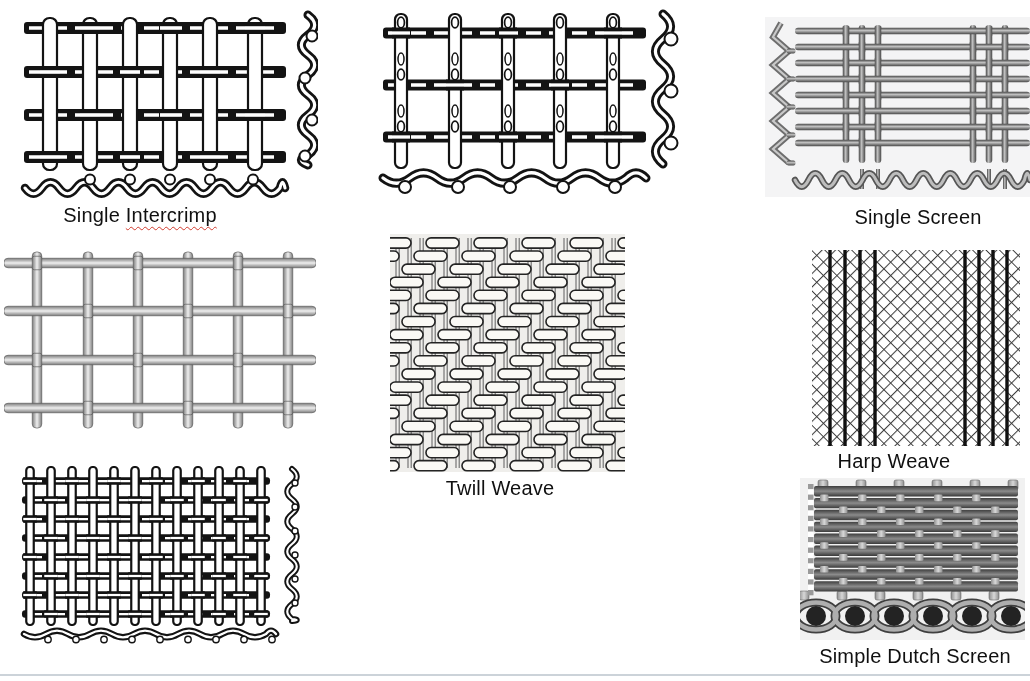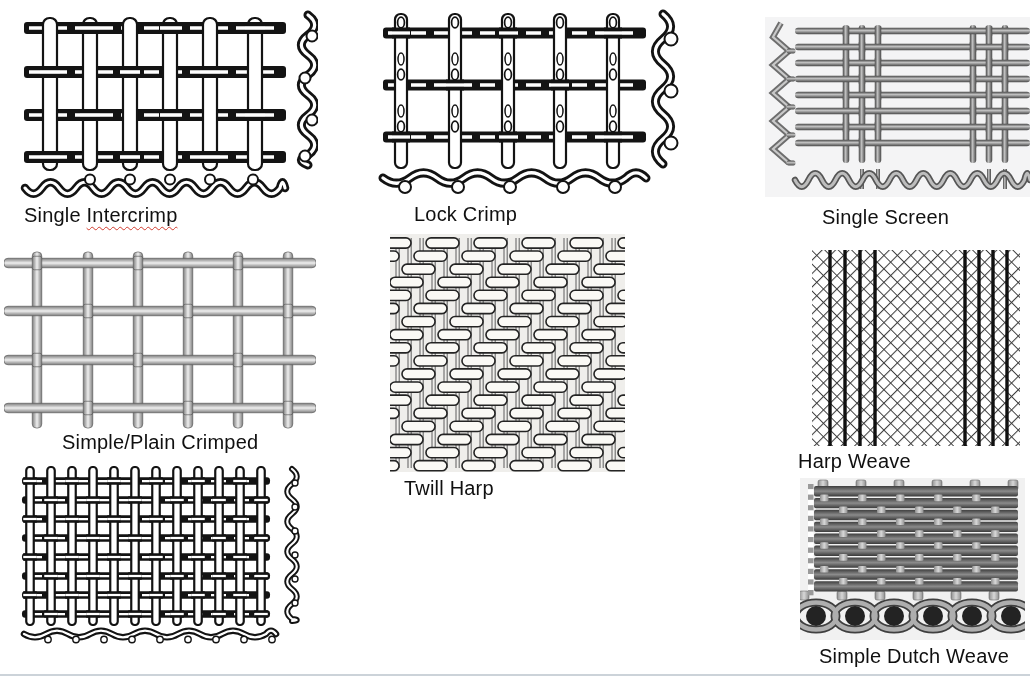--- a/index.html
+++ b/index.html
@@ -1,21 +1,21 @@
 <!DOCTYPE html>
 <html><head>
 <meta charset="utf-8">
 <style>
   html,body{margin:0;padding:0;background:#ffffff;}
   .stage{position:relative;width:1030px;height:681px;background:#ffffff;overflow:hidden;
          font-family:"Liberation Sans",sans-serif;}
   .fig{position:absolute;}
   .fig svg{display:block;}
-  .cap{position:absolute;font-size:20px;line-height:1.15;color:#101010;
-       letter-spacing:.2px;white-space:nowrap;padding-left:24px;}
+  .cap{position:absolute;text-align:center;font-size:20px;line-height:1.15;color:#101010;
+       letter-spacing:.2px;white-space:nowrap;}
   .sp{text-decoration-line:underline;text-decoration-style:wavy;
       text-decoration-color:#d23b2e;text-decoration-thickness:1px;text-underline-offset:4px;}
   .divider{position:absolute;left:0;right:0;top:674px;height:2px;background:#ccd3d9;}
 </style>
 </head>
 <body>
 
 <div class="stage">
 
   <div class="fig" style="left:18px;top:6px">
@@ -137,23 +137,20 @@
         <circle cx="313" cy="85" r="6.5" fill="#ffffff" stroke="#131313" stroke-width="2"></circle>
         <circle cx="313" cy="137" r="6.5" fill="#ffffff" stroke="#131313" stroke-width="2"></circle>
         <path d="M25 172 Q38.5 182.45 52 172 Q65.5 161.55 79 172 Q92.5 182.45 106 172 Q119.5 161.55 133 172 Q146.5 182.45 160 172 Q173.5 161.55 187 172 Q200.5 182.45 214 172 Q227.5 161.55 241 172 Q254.5 182.45 268 172 Q278 161.55 288 172" fill="none" stroke="#131313" stroke-width="9" stroke-linecap="round"></path>
         <path d="M25 172 Q38.5 182.45 52 172 Q65.5 161.55 79 172 Q92.5 182.45 106 172 Q119.5 161.55 133 172 Q146.5 182.45 160 172 Q173.5 161.55 187 172 Q200.5 182.45 214 172 Q227.5 161.55 241 172 Q254.5 182.45 268 172 Q278 161.55 288 172" fill="none" stroke="#ffffff" stroke-width="3.2399999999999998" stroke-linecap="round"></path>
         <circle cx="47" cy="181" r="6" fill="#ffffff" stroke="#131313" stroke-width="2"></circle>
         <circle cx="100" cy="181" r="6" fill="#ffffff" stroke="#131313" stroke-width="2"></circle>
         <circle cx="152" cy="181" r="6" fill="#ffffff" stroke="#131313" stroke-width="2"></circle>
         <circle cx="205" cy="181" r="6" fill="#ffffff" stroke="#131313" stroke-width="2"></circle>
         <circle cx="257" cy="181" r="6" fill="#ffffff" stroke="#131313" stroke-width="2"></circle>
       </svg>
-  </div>
-  <div class="cap" style="left:390px;top:203px;width:240px">
-    <span>Lock Crimp</span>
   </div>
 
   <div class="fig" style="left:765px;top:17px">
     <svg id="s3" width="265" height="180" viewBox="0 0 265 180">
         <defs>
           <linearGradient id="g3h" x1="0" y1="0" x2="0" y2="1">
             <stop offset="0" stop-color="#474747"></stop>
             <stop offset="0.45" stop-color="#c6c6c6"></stop>
             <stop offset="0.6" stop-color="#9a9a9a"></stop>
             <stop offset="1" stop-color="#474747"></stop>
@@ -253,23 +250,20 @@
         <rect x="79.25" y="151.25" width="9.5" height="13.5" fill="url(#g4v)" stroke="#5e5e5e" stroke-width="0.7" rx="2"></rect>
         <rect x="129.25" y="6.25" width="9.5" height="13.5" fill="url(#g4v)" stroke="#5e5e5e" stroke-width="0.7" rx="2"></rect>
         <rect x="129.25" y="103.25" width="9.5" height="13.5" fill="url(#g4v)" stroke="#5e5e5e" stroke-width="0.7" rx="2"></rect>
         <rect x="179.25" y="54.25" width="9.5" height="13.5" fill="url(#g4v)" stroke="#5e5e5e" stroke-width="0.7" rx="2"></rect>
         <rect x="179.25" y="151.25" width="9.5" height="13.5" fill="url(#g4v)" stroke="#5e5e5e" stroke-width="0.7" rx="2"></rect>
         <rect x="229.25" y="6.25" width="9.5" height="13.5" fill="url(#g4v)" stroke="#5e5e5e" stroke-width="0.7" rx="2"></rect>
         <rect x="229.25" y="103.25" width="9.5" height="13.5" fill="url(#g4v)" stroke="#5e5e5e" stroke-width="0.7" rx="2"></rect>
         <rect x="279.25" y="54.25" width="9.5" height="13.5" fill="url(#g4v)" stroke="#5e5e5e" stroke-width="0.7" rx="2"></rect>
         <rect x="279.25" y="151.25" width="9.5" height="13.5" fill="url(#g4v)" stroke="#5e5e5e" stroke-width="0.7" rx="2"></rect>
       </svg>
-  </div>
-  <div class="cap" style="left:38px;top:431px;width:240px">
-    <span>Simple/Plain Crimped</span>
   </div>
 
   <div class="fig" style="left:390px;top:234px">
     <svg id="s5" width="235" height="238" viewBox="0 0 235 238">
         <rect x="0" y="0" width="235" height="238" fill="#efeeeb"></rect>
         <line x1="6" y1="4" x2="6" y2="234" stroke="#6a6a6a" stroke-width="1.1"></line>
         <line x1="9.2" y1="4" x2="9.2" y2="234" stroke="#6a6a6a" stroke-width="1.1"></line>
         <line x1="18" y1="4" x2="18" y2="234" stroke="#6a6a6a" stroke-width="1.1"></line>
         <line x1="21.2" y1="4" x2="21.2" y2="234" stroke="#6a6a6a" stroke-width="1.1"></line>
         <line x1="30" y1="4" x2="30" y2="234" stroke="#6a6a6a" stroke-width="1.1"></line>
@@ -410,21 +404,21 @@
         <rect x="228" y="213.49999999999994" width="33" height="10.2" rx="5" fill="#faf9f5" stroke="#242424" stroke-width="1.6"></rect>
         <rect x="-24" y="226.59999999999994" width="33" height="10.2" rx="5" fill="#faf9f5" stroke="#242424" stroke-width="1.6"></rect>
         <rect x="24" y="226.59999999999994" width="33" height="10.2" rx="5" fill="#faf9f5" stroke="#242424" stroke-width="1.6"></rect>
         <rect x="72" y="226.59999999999994" width="33" height="10.2" rx="5" fill="#faf9f5" stroke="#242424" stroke-width="1.6"></rect>
         <rect x="120" y="226.59999999999994" width="33" height="10.2" rx="5" fill="#faf9f5" stroke="#242424" stroke-width="1.6"></rect>
         <rect x="168" y="226.59999999999994" width="33" height="10.2" rx="5" fill="#faf9f5" stroke="#242424" stroke-width="1.6"></rect>
         <rect x="216" y="226.59999999999994" width="33" height="10.2" rx="5" fill="#faf9f5" stroke="#242424" stroke-width="1.6"></rect>
       </svg>
   </div>
   <div class="cap" style="left:380px;top:477px;width:240px">
-    <span>Twill Harp</span>
+    <span>Twill Weave</span>
   </div>
 
   <div class="fig" style="left:810px;top:248px">
     <svg id="s6" width="212" height="202" viewBox="0 0 212 202">
         <defs>
           <pattern id="hwp" width="9.5" height="9.5" patternUnits="userSpaceOnUse" patternTransform="rotate(45)">
             <path d="M0 0H9.5M0 0V9.5" stroke="#3d3d3d" stroke-width="2.1" fill="none"></path>
           </pattern>
         </defs>
         <rect x="0" y="0" width="212" height="202" fill="#ffffff"></rect>
@@ -702,17 +696,17 @@
         <ellipse cx="211" cy="138" rx="20.5" ry="13.5" fill="none" stroke="#aeaeae" stroke-width="4.5"></ellipse>
         <circle cx="16" cy="138" r="10" fill="#232323"></circle>
         <circle cx="55" cy="138" r="10" fill="#232323"></circle>
         <circle cx="94" cy="138" r="10" fill="#232323"></circle>
         <circle cx="133" cy="138" r="10" fill="#232323"></circle>
         <circle cx="172" cy="138" r="10" fill="#232323"></circle>
         <circle cx="211" cy="138" r="10" fill="#232323"></circle>
       </svg>
   </div>
   <div class="cap" style="left:795px;top:645px;width:240px">
-    <span>Simple Dutch Weave</span>
+    <span>Simple Dutch Screen</span>
   </div>
 
   <div class="divider"></div>
 </div>
 
 </body></html>

